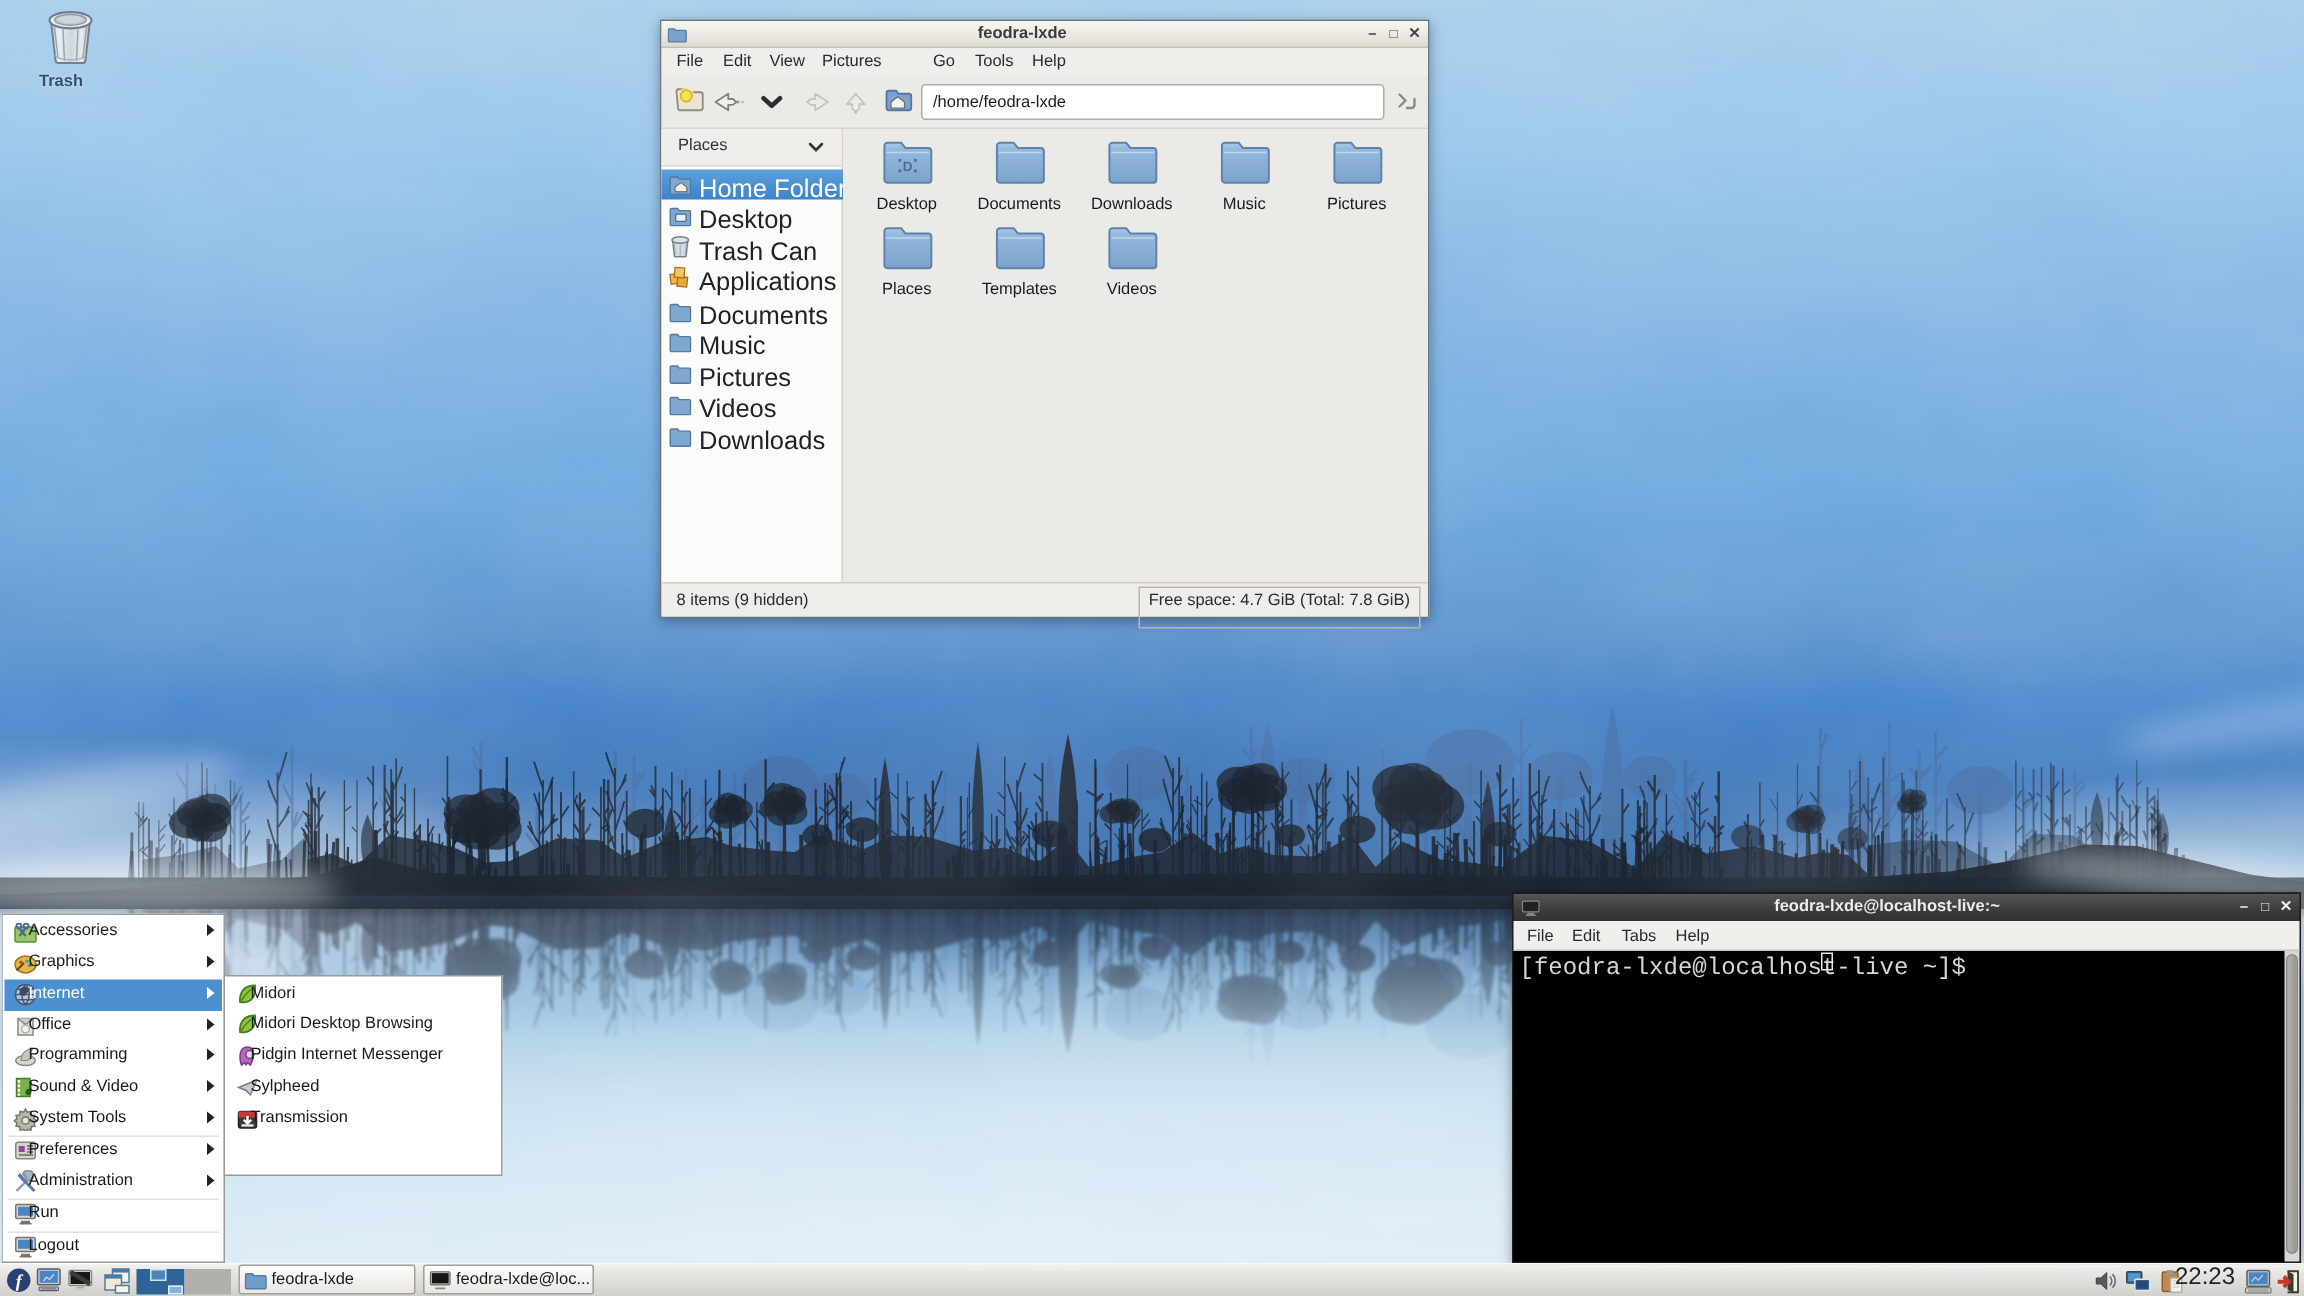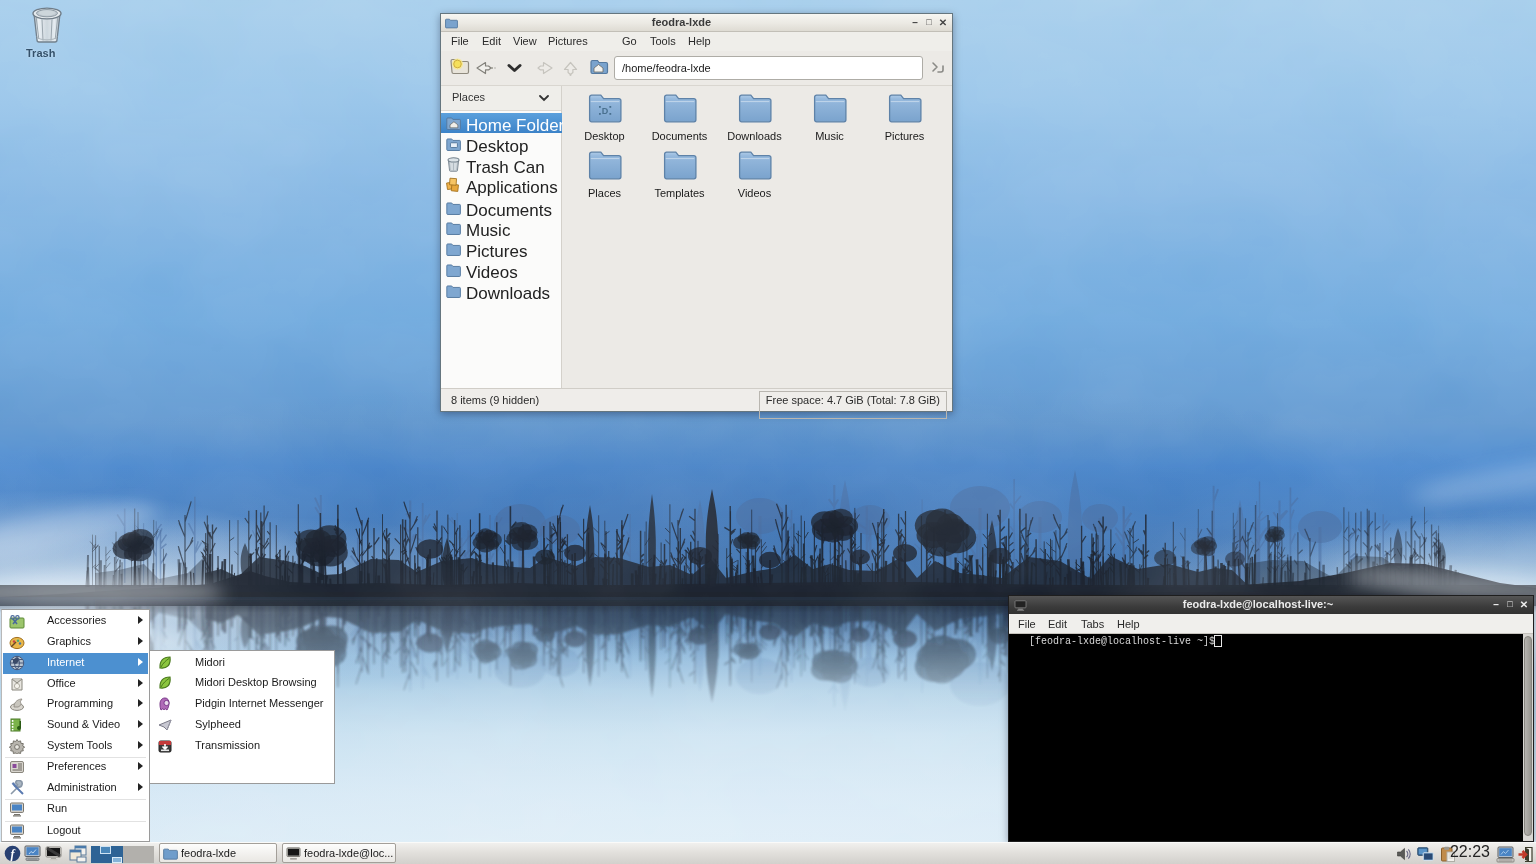--- a/index.html
+++ b/index.html
@@ -41,29 +41,29 @@
 #fm .status { position:absolute; left:0; bottom:0; right:0; height:23px; background:#efedea; border-top:1px solid #d0cdc7; font-size:11px; color:#2a2a2a; }
 #fm .status .lft { position:absolute; left:10px; top:5px; }
 #fm .status .fsb { position:absolute; right:5px; top:2px; height:28px; border:1px solid #b9b6b0; padding:0 6px; line-height:17px; }
 
 #term { left:1008px; top:595px; width:526px; height:247px; border:1px solid #1e1e1e; background:#000; }
 #term .titlebar { position:absolute; left:0; top:0; right:0; height:28px; background:linear-gradient(180deg,#555 0%,#3a3a3a 40%,#252525 100%); }
 #term .title { position:absolute; left:0; right:26px; top:2px; text-align:center; font-weight:bold; font-size:11px; color:#ececec; }
 #term .menubar { position:absolute; left:0; top:18px; right:0; height:20px; background:#f0efec; border-bottom:1px solid #c6c3bd; font-size:11px; color:#2a2a2a; }
 #term .menubar span { position:absolute; top:4px; }
 #term .screen { position:absolute; left:0; top:38px; right:10px; bottom:0; background:#000; }
-#term .prompt { position:absolute; left:20px; top:2px; font-family:"Liberation Mono",monospace; font-size:10px; color:#d6d6d6; white-space:pre; }
+#term .prompt { position:absolute; left:4px; top:2px; font-family:"Liberation Mono",monospace; font-size:16px; color:#d6d6d6; white-space:pre; }
 #term .cursor { position:absolute; left:205px; top:1px; width:8px; height:12px; border:1px solid #e8e8e8; }
 #term .sbar { position:absolute; right:0; top:38px; width:10px; bottom:0; background:#d9d7d3; }
 #term .thumb { position:absolute; left:1px; right:1px; top:2px; height:200px; background:linear-gradient(90deg,#b5b3af,#989690); border:1px solid #87857f; border-radius:4px; }
 
 #menu { left:1px; top:609px; width:149px; height:233px; background:#fff; border:1px solid #9a9a9a; border-left:1px solid #b8b8b8; }
 .mrow { position:absolute; left:1px; right:1px; height:21px; font-size:11px; color:#1a1a1a; }
 .mrow .ic { position:absolute; left:6px; top:2px; width:16px; height:16px; }
-.mrow .tx { position:absolute; left:44px; top:3px; white-space:nowrap; }
+.mrow .tx { position:absolute; left:16px; top:3px; white-space:nowrap; }
 .mrow .ar { position:absolute; right:5px; top:5px; width:0; height:0; border-left:5px solid #222; border-top:4.5px solid transparent; border-bottom:4.5px solid transparent; }
 .mrow.sel { background:#4c90d0; color:#fff; }
 .mrow.sel .ar { border-left-color:#fff; }
 .msep { position:absolute; left:3px; right:3px; height:1px; background:#e2e2e2; }
 #submenu { left:149px; top:650px; width:186px; height:134px; background:#fff; border:1px solid #9a9a9a; }
 
 #bar { left:0; top:842px; width:1536px; height:22px; background:linear-gradient(180deg,#f1f0ee 0%,#e2e0dc 45%,#d2d0cc 100%); border-top:1px solid #fafaf9; }
 .tbtn { position:absolute; top:0px; height:20px; border:1px solid #a39f99; border-radius:2px; background:linear-gradient(180deg,#fdfdfc,#e9e7e3); font-size:11px; color:#1a1a1a; }
 .tbtn .tic { position:absolute; left:3px; top:3px; }
 .tbtn .ttx { position:absolute; left:21px; top:3px; white-space:nowrap; overflow:hidden; }

